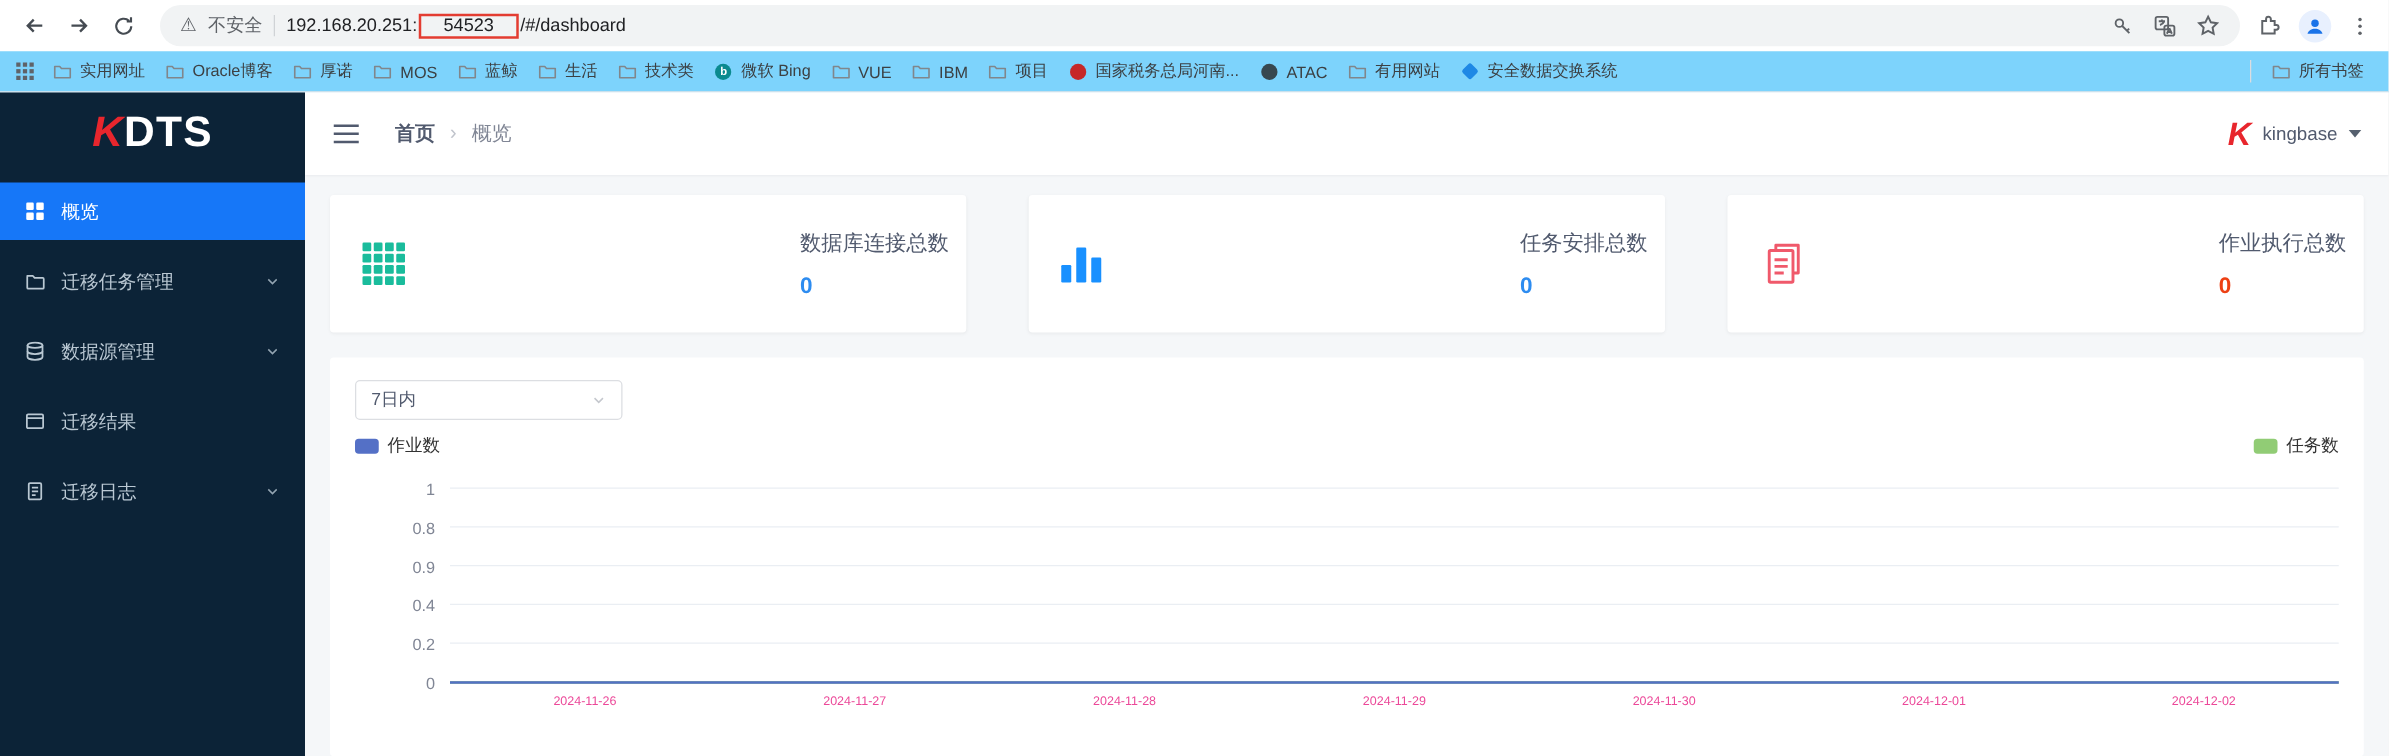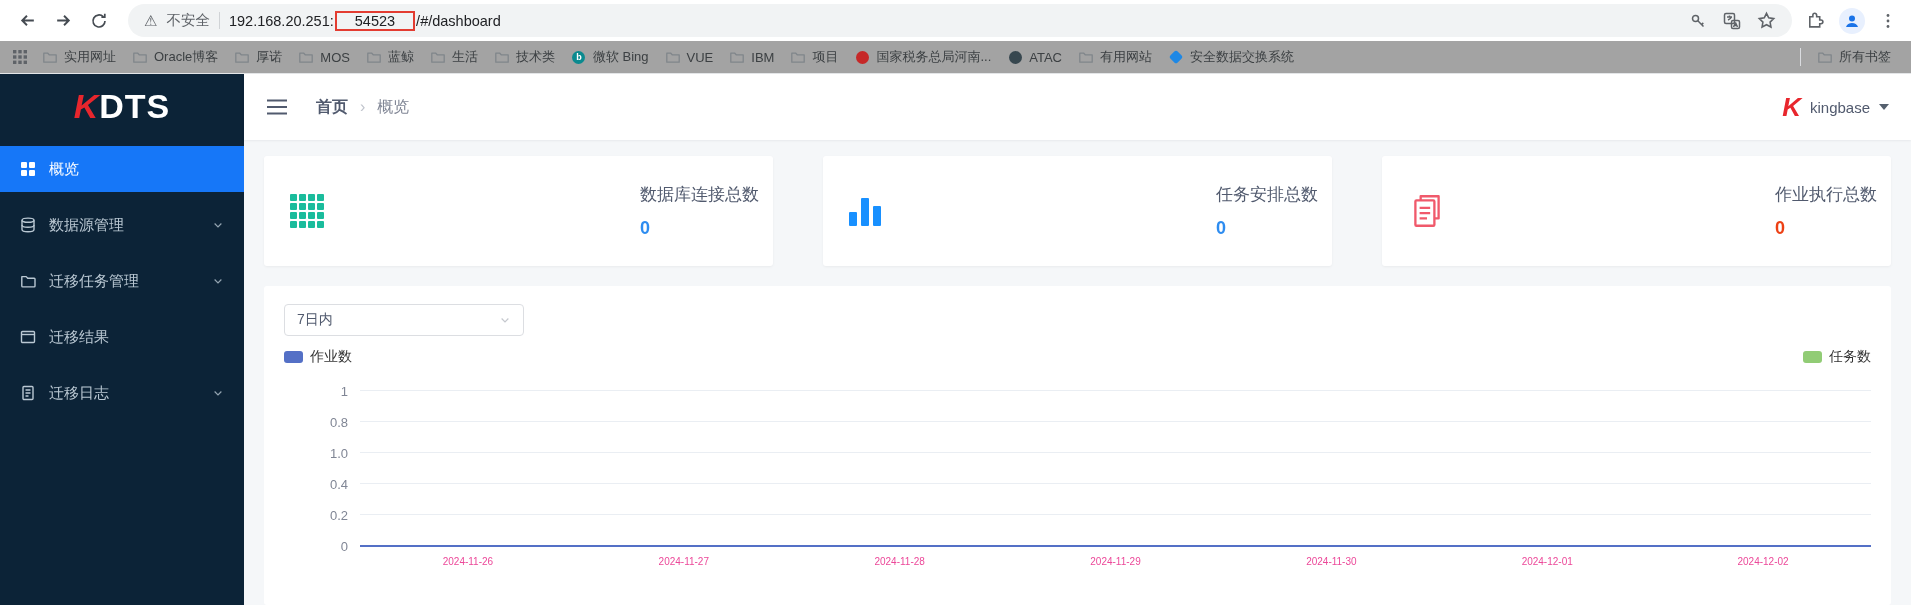--- a/index.html
+++ b/index.html
@@ -13,21 +13,21 @@
   .addr{flex:1;height:33px;background:#f1f3f4;border-radius:17px;margin:0 10px;display:flex;align-items:center;padding:0 16px;font-size:14.5px;color:#5f6368;gap:9px;min-width:0}
   .vsep{width:1px;height:17px;background:#d0d3d6;flex:0 0 auto}
   .url{color:#202124;display:flex;align-items:center;white-space:nowrap}
   .port-box{border:2px solid #e33c31;padding:0 18px;margin:0 1px;display:inline-block}
   .addr-right{display:flex;gap:16px;margin-left:auto;align-items:center;color:#5f6368}
   .chrome-right{display:flex;gap:14px;align-items:center;margin:0 4px 0 2px;color:#5f6368}
   .avatar{width:26px;height:26px;border-radius:50%;background:#e8f0fe;display:flex;align-items:center;justify-content:center}
   .warn{font-size:15px;line-height:1}
 
   
-  .bookmarks{height:33px;display:flex;align-items:center;padding:0 12px;background:#a3a3a3;border-bottom:1px solid #e4e6e8;font-size:13px;color:#3c4043}
+  .bookmarks{height:33px;display:flex;align-items:center;padding:0 12px;background:#7dd3fc;border-bottom:1px solid #e4e6e8;font-size:13px;color:#3c4043}
   .bm-list{display:flex;align-items:center;min-width:0}
   .bm{display:flex;align-items:center;gap:6px;padding:4px 8px;border-radius:5px;cursor:pointer;white-space:nowrap}
   .bm-fav{width:16px;height:16px;display:flex;align-items:center;justify-content:center;flex:0 0 auto}
   .fv{width:13px;height:13px;border-radius:50%;display:inline-block;color:#fff;font-size:9px;line-height:13px;text-align:center;font-weight:700}
   .fv.diamond{border-radius:2px;transform:rotate(45deg);width:10px;height:10px}
   .bm-apps{margin-right:6px;display:flex;cursor:pointer}
   .bm-divider{width:1px;height:18px;background:#dadce0;margin-left:auto;margin-right:8px}
 
   
   .app{display:flex;height:531px}
@@ -58,21 +58,21 @@
   .card-icon{display:flex;align-items:center}
   .icon-grid{display:grid;grid-template-columns:repeat(4,7px);grid-auto-rows:7px;gap:2px}
   .icon-grid i{background:currentColor;border-radius:1px;display:block}
   .icon-bars{display:flex;align-items:flex-end;gap:4px;height:30px}
   .icon-bars i{width:8px;background:currentColor;border-radius:1px;display:block}
   .card-right{margin-left:auto;display:flex;flex-direction:column;gap:12px}
   .card-title{font-size:17px;color:#515a6e;text-align:right}
   .card-value{font-size:18px;font-weight:700;text-align:left}
 
   .panel{background:#fff;border-radius:3px;padding:18px 20px;flex:1;position:relative;min-height:0}
-  .range-select{width:240px;height:32px;border:1px solid #dcdee2;border-radius:4px;display:flex;align-items:center;padding:0 12px;font-size:14px;color:#515a6e;background:#fff;cursor:pointer}
+  .range-select{width:214px;height:32px;border:1px solid #dcdee2;border-radius:4px;display:flex;align-items:center;padding:0 12px;font-size:14px;color:#515a6e;background:#fff;cursor:pointer}
   .range-select .chev{margin-left:auto;display:flex;color:#c5c8ce}
   .legend{display:flex;justify-content:space-between;gap:28px;margin-top:12px;font-size:14px;color:#333;align-items:center;height:17px}
   .legend-item{display:flex;align-items:center;cursor:pointer}
   .legend-marker{width:19px;height:12px;border-radius:3px;display:inline-block;margin-right:7px}
 
   .chart-area{position:relative;height:155px;margin:26px 0 0 76px}
   .gridline{position:absolute;left:0;right:0;height:1px;background:#eaeef3}
   .gridline.zero{background:#ccd3da}
   .ylabel{position:absolute;left:-56px;width:44px;text-align:right;font-size:13px;color:#808695}
   .xlabel{position:absolute;top:calc(100% + 10px);transform:translateX(-50%);font-size:10px;color:#ec4899;white-space:nowrap}
@@ -297,39 +297,39 @@
                 <rect x="9" y="1" width="6" height="6" rx="1"></rect>
                 <rect x="1" y="9" width="6" height="6" rx="1"></rect>
                 <rect x="9" y="9" width="6" height="6" rx="1"></rect>
               </svg>
             </span>
             <span>概览</span>
           </div>
           <div class="menu-item">
             <span class="mi-icon">
               <svg width="16" height="16" viewBox="0 0 16 16" fill="none" stroke="currentColor" stroke-width="1.4">
+                <path d="M1.8 3.6h4.4l1.5 1.7h6.5c.5 0 .8.3.8.8v7c0 .5-.3.8-.8.8H2.6c-.5 0-.8-.3-.8-.8V4.4c0-.5.3-.8.8-.8z" stroke-linejoin="round"></path>
+              </svg>
+            </span>
+            <span>迁移任务管理</span>
+            <span class="chev">
+              <svg width="12" height="12" viewBox="0 0 16 16" fill="none" stroke="currentColor" stroke-width="1.6">
+                <path d="M3.5 6 8 10.5 12.5 6"></path>
+              </svg>
+            </span>
+          </div>
+          <div class="menu-item">
+            <span class="mi-icon">
+              <svg width="16" height="16" viewBox="0 0 16 16" fill="none" stroke="currentColor" stroke-width="1.4">
                 <ellipse cx="8" cy="3.2" rx="6" ry="2.1"></ellipse>
                 <path d="M2 3.2v9.4c0 1.2 2.7 2.2 6 2.2s6-1 6-2.2V3.2"></path>
                 <path d="M2 8c0 1.2 2.7 2.2 6 2.2S14 9.2 14 8"></path>
               </svg>
             </span>
             <span>数据源管理</span>
-            <span class="chev">
-              <svg width="12" height="12" viewBox="0 0 16 16" fill="none" stroke="currentColor" stroke-width="1.6">
-                <path d="M3.5 6 8 10.5 12.5 6"></path>
-              </svg>
-            </span>
-          </div>
-          <div class="menu-item">
-            <span class="mi-icon">
-              <svg width="16" height="16" viewBox="0 0 16 16" fill="none" stroke="currentColor" stroke-width="1.4">
-                <path d="M1.8 3.6h4.4l1.5 1.7h6.5c.5 0 .8.3.8.8v7c0 .5-.3.8-.8.8H2.6c-.5 0-.8-.3-.8-.8V4.4c0-.5.3-.8.8-.8z" stroke-linejoin="round"></path>
-              </svg>
-            </span>
-            <span>迁移任务管理</span>
             <span class="chev">
               <svg width="12" height="12" viewBox="0 0 16 16" fill="none" stroke="currentColor" stroke-width="1.6">
                 <path d="M3.5 6 8 10.5 12.5 6"></path>
               </svg>
             </span>
           </div>
           <div class="menu-item">
             <span class="mi-icon">
               <svg width="16" height="16" viewBox="0 0 16 16" fill="none" stroke="currentColor" stroke-width="1.4">
                 <rect x="1.5" y="2.5" width="13" height="11" rx="1"></rect>
@@ -450,21 +450,21 @@
               </div>
             </div>
           <div id="chart-area" class="chart-area">
               <div class="gridline zero" style="bottom: 0px;"></div>
               <div class="ylabel" style="bottom: -8px;">0</div>
               <div class="gridline" style="bottom: 31px;"></div>
               <div class="ylabel" style="bottom: 23px;">0.2</div>
               <div class="gridline" style="bottom: 62px;"></div>
               <div class="ylabel" style="bottom: 54px;">0.4</div>
               <div class="gridline" style="bottom: 93px;"></div>
-              <div class="ylabel" style="bottom: 85px;">1.0</div>
+              <div class="ylabel" style="bottom: 85px;">0.9</div>
               <div class="gridline" style="bottom: 124px;"></div>
               <div class="ylabel" style="bottom: 116px;">0.8</div>
               <div class="gridline" style="bottom: 155px;"></div>
               <div class="ylabel" style="bottom: 147px;">1</div>
               <div class="xlabel" style="left: 7.14286%;">2024-11-26</div>
               <div class="xlabel" style="left: 21.4286%;">2024-11-27</div>
               <div class="xlabel" style="left: 35.7143%;">2024-11-28</div>
               <div class="xlabel" style="left: 50%;">2024-11-29</div>
               <div class="xlabel" style="left: 64.2857%;">2024-11-30</div>
               <div class="xlabel" style="left: 78.5714%;">2024-12-01</div>

